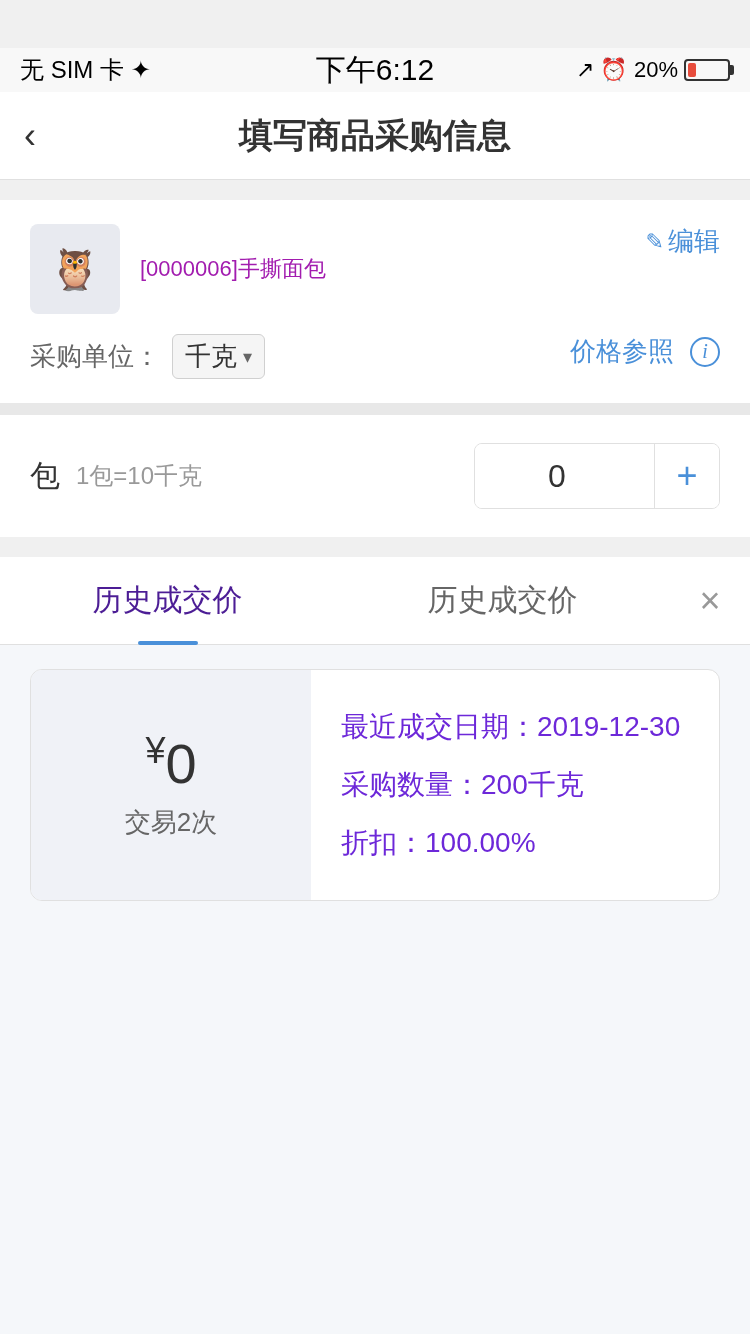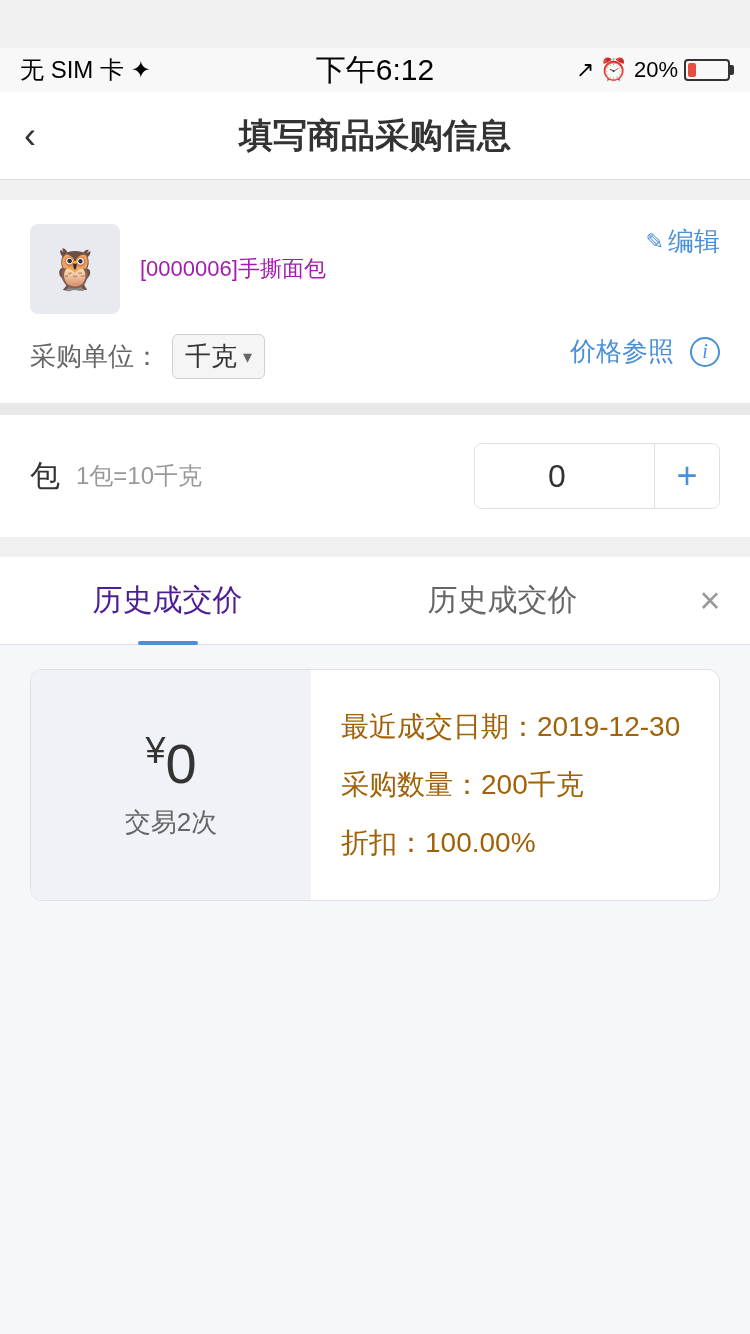--- a/index.html
+++ b/index.html
@@ -338,21 +338,21 @@
     .price-right-panel {
       flex: 1;
       padding: 36px 30px;
       display: flex;
       flex-direction: column;
       justify-content: center;
       gap: 16px;
     }
     .price-detail-row {
       font-size: 28px;
-      color: #a16207;
+      color: #6d28d9;
       line-height: 1.5;
     }
 
     
     .main-content {
       background: #f5f7fa;
       min-height: 700px;
     }
   </style>
 </head>

